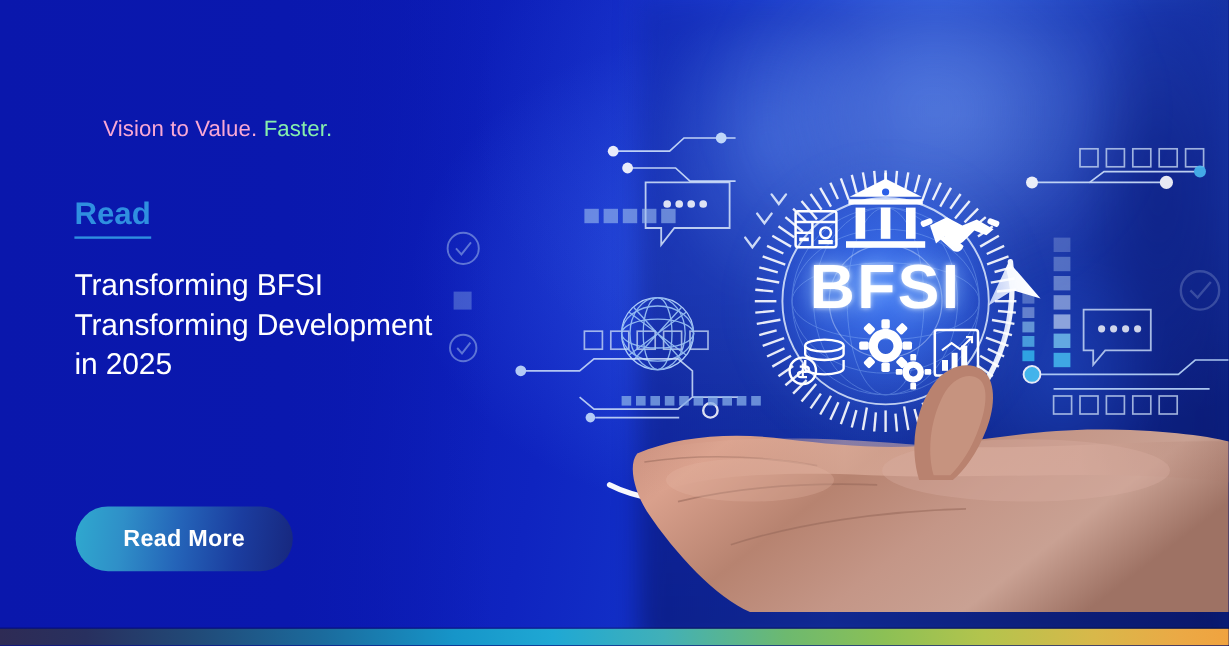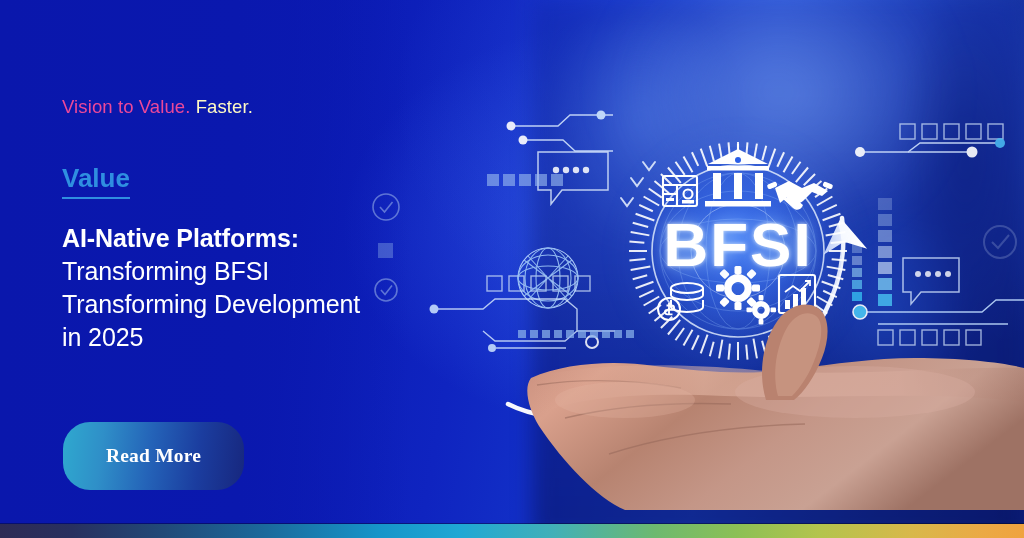--- a/index.html
+++ b/index.html
@@ -58,39 +58,39 @@
     background:radial-gradient(closest-side, rgba(130,180,255,.45), rgba(90,150,255,.14) 55%, rgba(60,120,250,0) 78%);
     filter:blur(14px);
     pointer-events:none;
   }
   .bfsi-text{
     position:absolute; left:0; right:0; top:94px;
     text-align:center;
     color:#ffffff;
     font-family:"Liberation Sans", sans-serif;
     font-weight:bold;
-    font-size:62px;
+    font-size:52px;
     letter-spacing:2px;
     text-shadow:0 0 18px rgba(160,205,255,.85), 0 0 4px rgba(255,255,255,.9);
     line-height:1;
   }
 
   
   .arrow-wrap{ position:absolute; left:490px; top:190px; width:420px; height:230px; }
   .arrow-wrap svg{ width:100%; height:100%; display:block; }
 
   
   .logo{ position:absolute; left:62px; top:52px; }
   .logo svg{ display:block; }
   .tagline{
     position:absolute; left:62px; top:96px;
     font-size:18.5px; letter-spacing:.1px; white-space:nowrap;
   }
-  .tagline .t-white{ color:#ec4899; }
-  .tagline .t-blue{ color:#fef9c3; }
+  .tagline .t-white{ color:#f9a8d4;margin-left:24px; }
+  .tagline .t-blue{ color:#86efac; }
 
   .blog-link{
     position:absolute; left:62px; top:163px;
     color:#2f8fe0; font-size:26px; font-weight:bold;
     text-decoration:none; letter-spacing:0;
   }
   .blog-link .ul{
     display:block; height:2px; background:#2f8fe0;
     margin-top:3px; width:100%;
   }
@@ -98,24 +98,24 @@
   .headline{
     position:absolute; left:62px; top:222px; width:330px;
     color:#ffffff; font-size:25px; line-height:33px;
     letter-spacing:-0.1px;
   }
   .headline .hl-bold{ font-weight:bold; display:block; }
   .headline .hl-reg{ font-weight:normal; display:block; }
 
   .read-more{
     position:absolute; left:63px; top:422px;
-    width:181px; height:68px; border:none; border-radius:27px;
+    width:181px; height:54px; border:none; border-radius:27px;
     background:linear-gradient(97deg,#2fa9cf 0%,#2f8fc8 22%,#2463b8 48%,#1b3d9f 74%,#17277e 100%);
     color:#ffffff; font-size:19.5px; font-weight:bold;
-    font-family:Liberation Serif, serif;
+    font-family:Liberation Sans, sans-serif;
     cursor:pointer; letter-spacing:.2px;
   }
 
   
   .bottom-bar{
     position:absolute; left:0; bottom:0; width:1024px; height:14px;
     background:linear-gradient(90deg,
       #2e2b55 0%, #28305f 7%, #214a78 16%, #1b6a9c 26%,
       #1695c9 37%, #1fa8d4 45%, #41b0b8 54%, #6db96f 64%,
       #8cc055 72%, #b3c44d 80%, #d8b84a 89%, #eba945 96%, #f0a33f 100%);
@@ -681,26 +681,25 @@
     <path d="M28 110 C 20 84, 24 52, 40 30 C 50 16, 68 10, 80 18 C 92 26, 92 48, 84 68 C 76 88, 66 102, 56 110 Z" fill="#b9826f"></path>
     <path d="M40 106 C 34 84, 38 56, 50 36 C 58 24, 70 20, 78 26 C 86 32, 84 50, 78 66 C 72 84, 62 98, 54 106 Z" fill="#cb9884" opacity=".75"></path>
   </svg>
 
   <div class="tagline">
     <span class="t-white">Vision to Value.</span>
     <span class="t-blue">Faster.</span>
   </div>
 
   <a class="blog-link" href="#">
-    <span>Value</span>
+    <span>Read</span>
     <span class="ul"></span>
   </a>
 
   <div class="headline">
-    <span class="hl-bold">AI-Native Platforms:</span>
     <span class="hl-reg">Transforming BFSI</span>
     <span class="hl-reg">Transforming Development</span>
     <span class="hl-reg">in 2025</span>
   </div>
 
   <button class="read-more">Read More</button>
 
   <div class="bottom-bar-hair"></div>
   <div class="bottom-bar"></div>
 </div>

